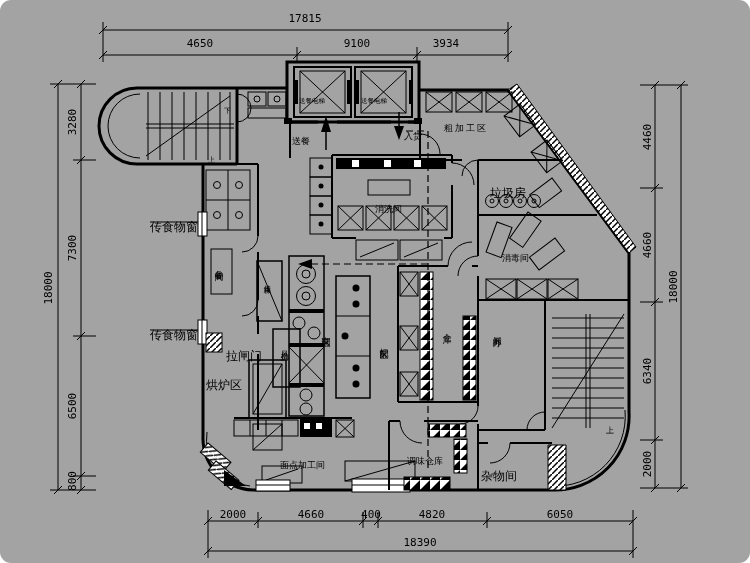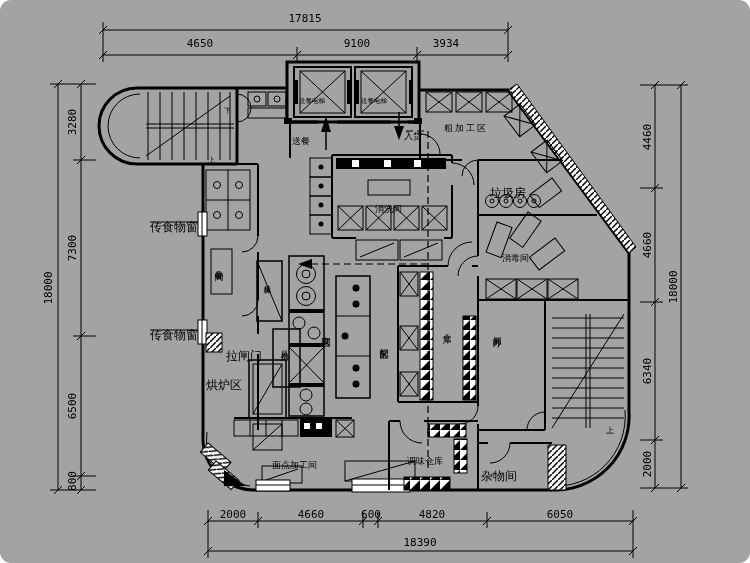--- a/index.html
+++ b/index.html
@@ -401,41 +401,41 @@
 <div class="dim dimv" style="left:72px;top:248px">7300</div>
 <div class="dim dimv" style="left:72px;top:406px">6500</div>
 <div class="dim dimv" style="left:72px;top:481px">800</div>
 <div class="dim dimv" style="left:647px;top:137px">4460</div>
 <div class="dim dimv" style="left:647px;top:245px">4660</div>
 <div class="dim dimv" style="left:647px;top:371px">6340</div>
 <div class="dim dimv" style="left:647px;top:464px">2000</div>
 <div class="dim dimv" style="left:673px;top:287px">18000</div>
 <div class="dim" style="left:233px;top:514px">2000</div>
 <div class="dim" style="left:311px;top:514px">4660</div>
-<div class="dim" style="left:371px;top:514px">600</div>
+<div class="dim" style="left:371px;top:514px">400</div>
 <div class="dim" style="left:432px;top:514px">4820</div>
 <div class="dim" style="left:560px;top:514px">6050</div>
 <div class="dim" style="left:420px;top:542px">18390</div>
 
 <div class="lbl" style="left:444px;top:113px;letter-spacing:2px">粗加工区</div>
 <div class="lbl s85" style="left:490px;top:176px">垃圾房</div>
 <div class="lbl" style="left:502px;top:243px">消毒间</div>
 <div class="lbl" style="left:375px;top:194px">消洗间</div>
 <div class="lbl v" style="left:213px;top:252px">备餐间</div>
 <div class="lbl s85" style="left:150px;top:210px">传食物窗</div>
 <div class="lbl s85" style="left:150px;top:318px">传食物窗</div>
 <div class="lbl v tiny" style="left:262px;top:268px">传菜梯</div>
 <div class="lbl v" style="left:279px;top:333px;font-size:8px">风机房</div>
 <div class="lbl s85" style="left:226px;top:339px">拉闸门</div>
 <div class="lbl s85" style="left:206px;top:368px">烘炉区</div>
 <div class="lbl v" style="left:320px;top:318px">烹调区</div>
 <div class="lbl v" style="left:378px;top:330px">切配区</div>
 <div class="lbl v" style="left:441px;top:315px">仓库</div>
 <div class="lbl v" style="left:491px;top:318px">厨师办</div>
-<div class="lbl" style="left:272px;top:450px">面点加工间</div>
+<div class="lbl" style="left:280px;top:450px">面点加工间</div>
 <div class="lbl" style="left:407px;top:446px">调味仓库</div>
 <div class="lbl s85" style="left:481px;top:459px">杂物间</div>
 
 <div class="lbl" style="left:292px;top:126px">送餐</div>
 <div class="lbl" style="left:404px;top:121px">入货</div>
 <div class="lbl s65" style="left:299px;top:87px">送餐电梯</div>
 <div class="lbl s65" style="left:361px;top:87px">送餐电梯</div>
 <div class="lbl tiny" style="left:224px;top:97px">下</div>
 <div class="lbl tiny" style="left:208px;top:146px">上</div>
 <div class="lbl" style="left:606px;top:416px;font-size:8px">上</div>

